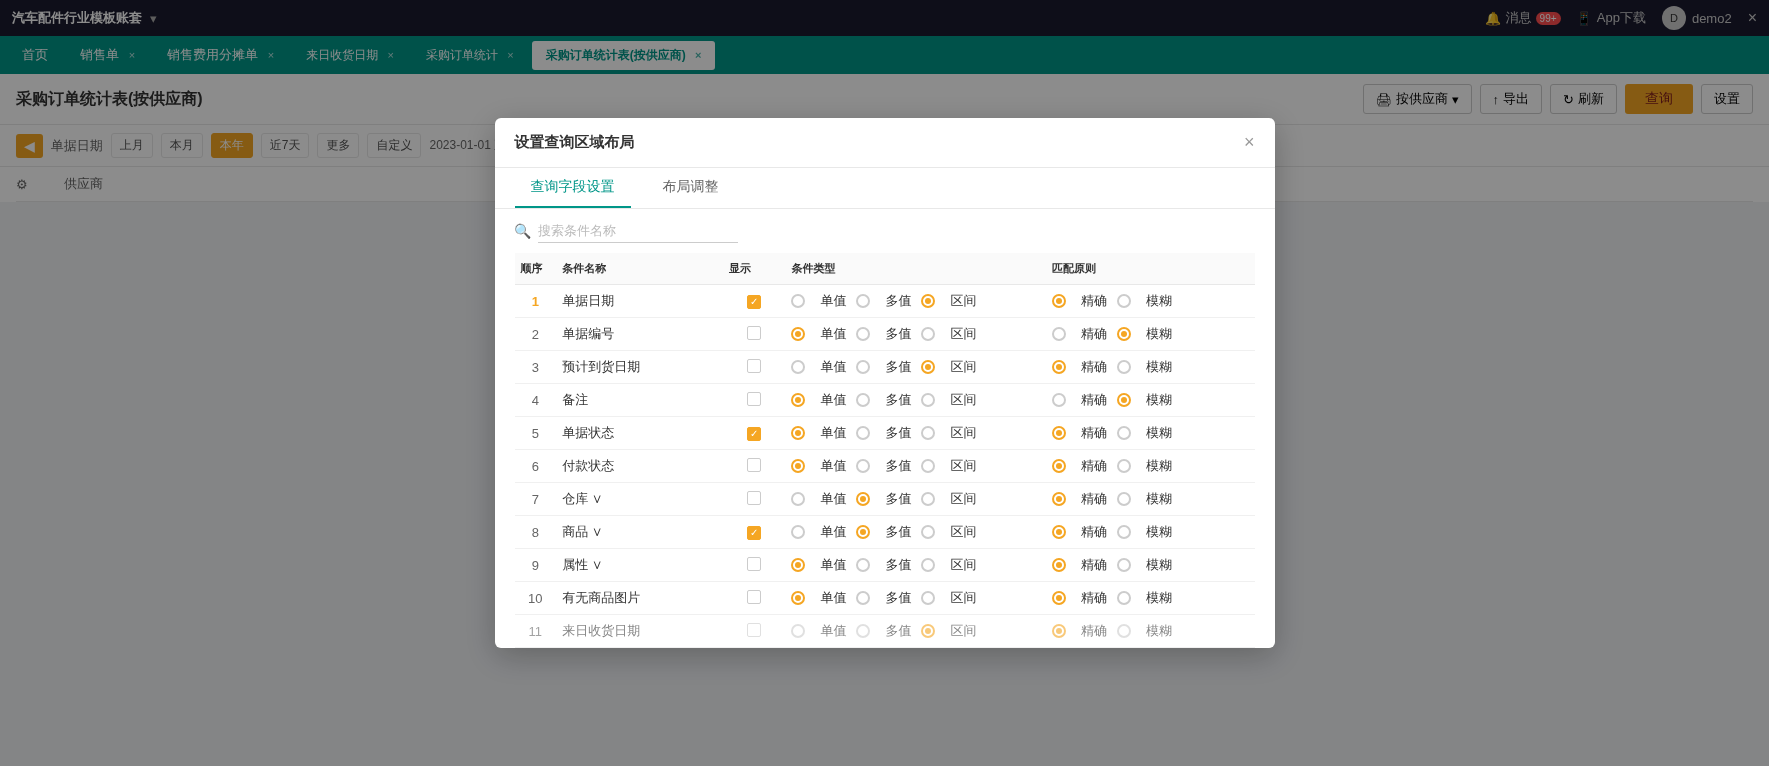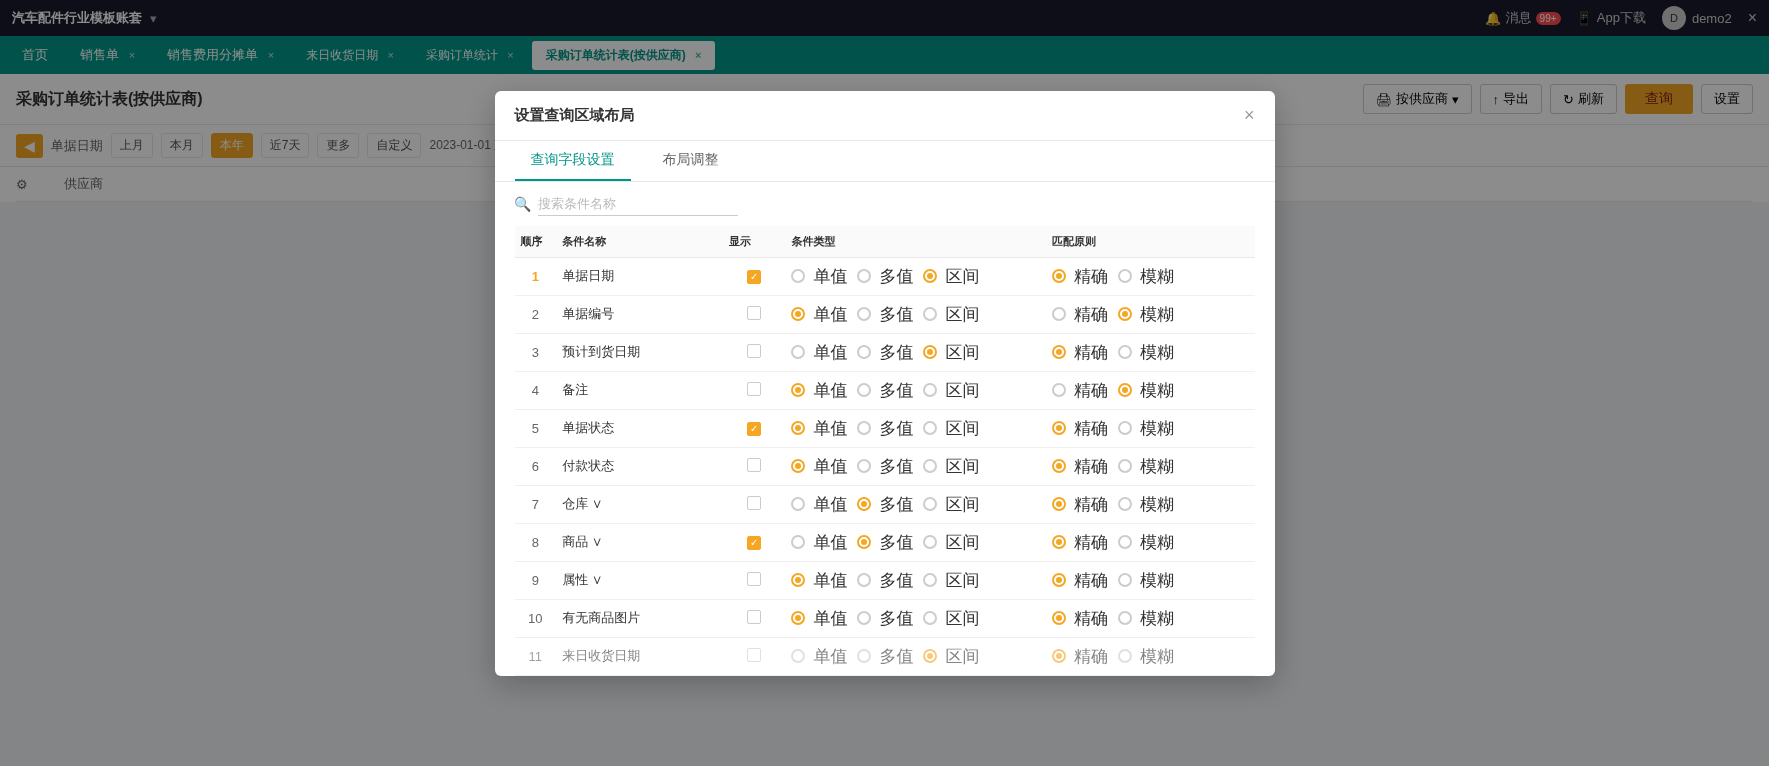--- a/index.html
+++ b/index.html
@@ -177,21 +177,21 @@
     }
 
     .col-order { width: 40px; text-align: center; }
     .col-name { width: 160px; }
     .col-display { width: 60px; text-align: center; }
     .col-type { width: 250px; }
     .col-match { width: 200px; }
 
     
     .radio-group { display: flex; gap: 10px; align-items: center; }
-    .radio-item { display: flex; align-items: center; gap: 8px; cursor: pointer; white-space: nowrap; font-size: 17px; }
+    .radio-item { display: flex; align-items: center; gap: 15px; cursor: pointer; white-space: nowrap; font-size: 13px; }
     .radio-circle {
       width: 14px; height: 14px; border-radius: 50%;
       border: 2px solid #ccc;
       display: inline-flex; align-items: center; justify-content: center;
       flex-shrink: 0;
     }
     .radio-circle.selected { border-color: #f5a623; }
     .radio-circle.selected::after {
       content: '';
       width: 6px; height: 6px;

